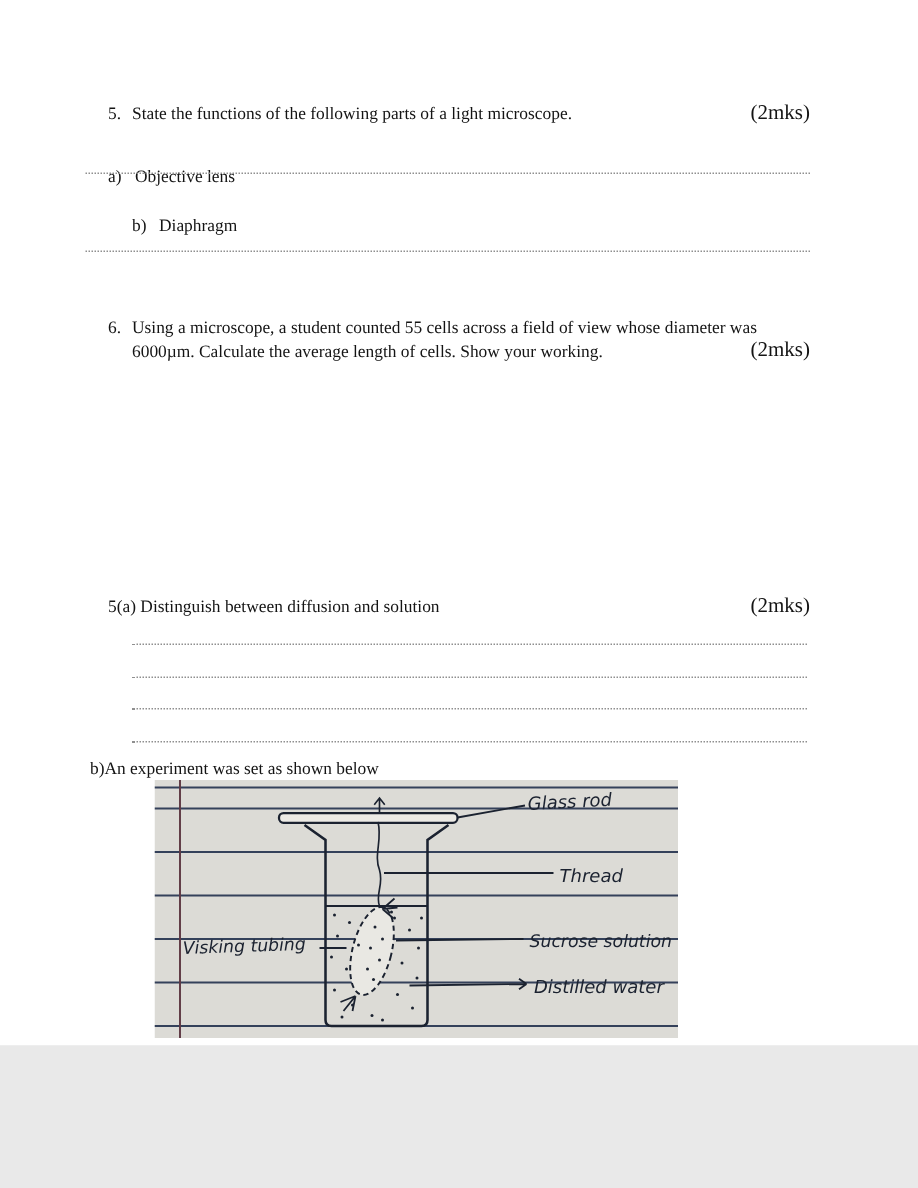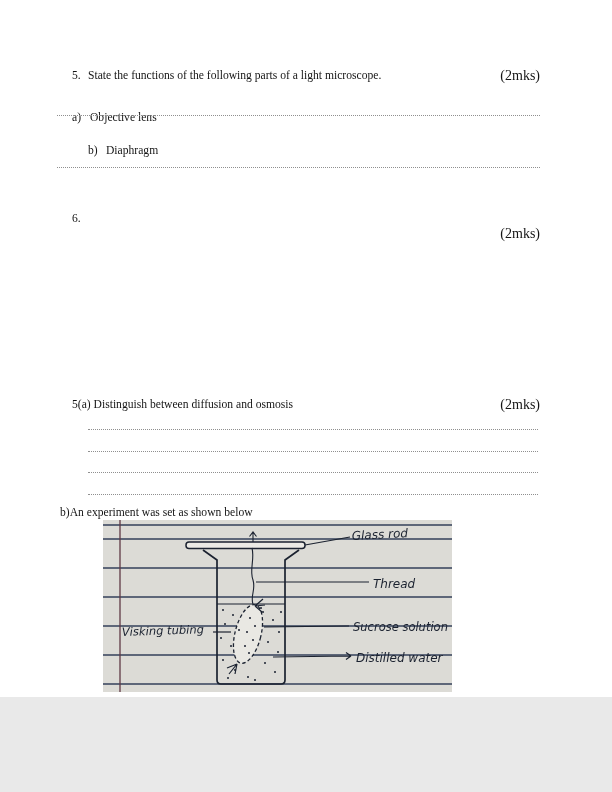--- a/index.html
+++ b/index.html
@@ -50,24 +50,28 @@
     <span class="plabel">a)</span><span>Objective lens</span>
   </div>
   <div class="dotline" style="left:57px; top:115px; width:483px;"></div>
 
   <div class="abs qline" style="left:88px; top:143px;">
     <span class="plabel">b)</span><span>Diaphragm</span>
   </div>
   <div class="dotline" style="left:57px; top:167px; width:483px;"></div>
 
   <div class="abs qline" style="left:72px; top:211px;">6.</div>
+  <div class="q6lines">
+    <div>Using a microscope, a student counted 55 cells across a field of view whose diameter was</div>
+    <div>6000µm. Calculate the average length of cells. Show your working.</div>
+  </div>
   <div class="marks" style="top:226px;">(2mks)</div>
 
   <div class="abs qline" style="left:72px; top:397px;">
-    <span>5(a)</span><span> Distinguish between diffusion and osmosis</span>
+    <span>5(a)</span><span> Distinguish between diffusion and solution</span>
   </div>
   <div class="marks" style="top:397px;">(2mks)</div>
 
   <div class="dotline" style="left:88px; top:429px; width:450px;"></div>
   <div class="dotline" style="left:88px; top:451px; width:450px;"></div>
   <div class="dotline" style="left:88px; top:472px; width:450px;"></div>
   <div class="dotline" style="left:88px; top:494px; width:450px;"></div>
 
   <div class="abs qline" style="left:60px; top:505px;">
     <span>b)</span><span>An experiment was set as shown below</span>

